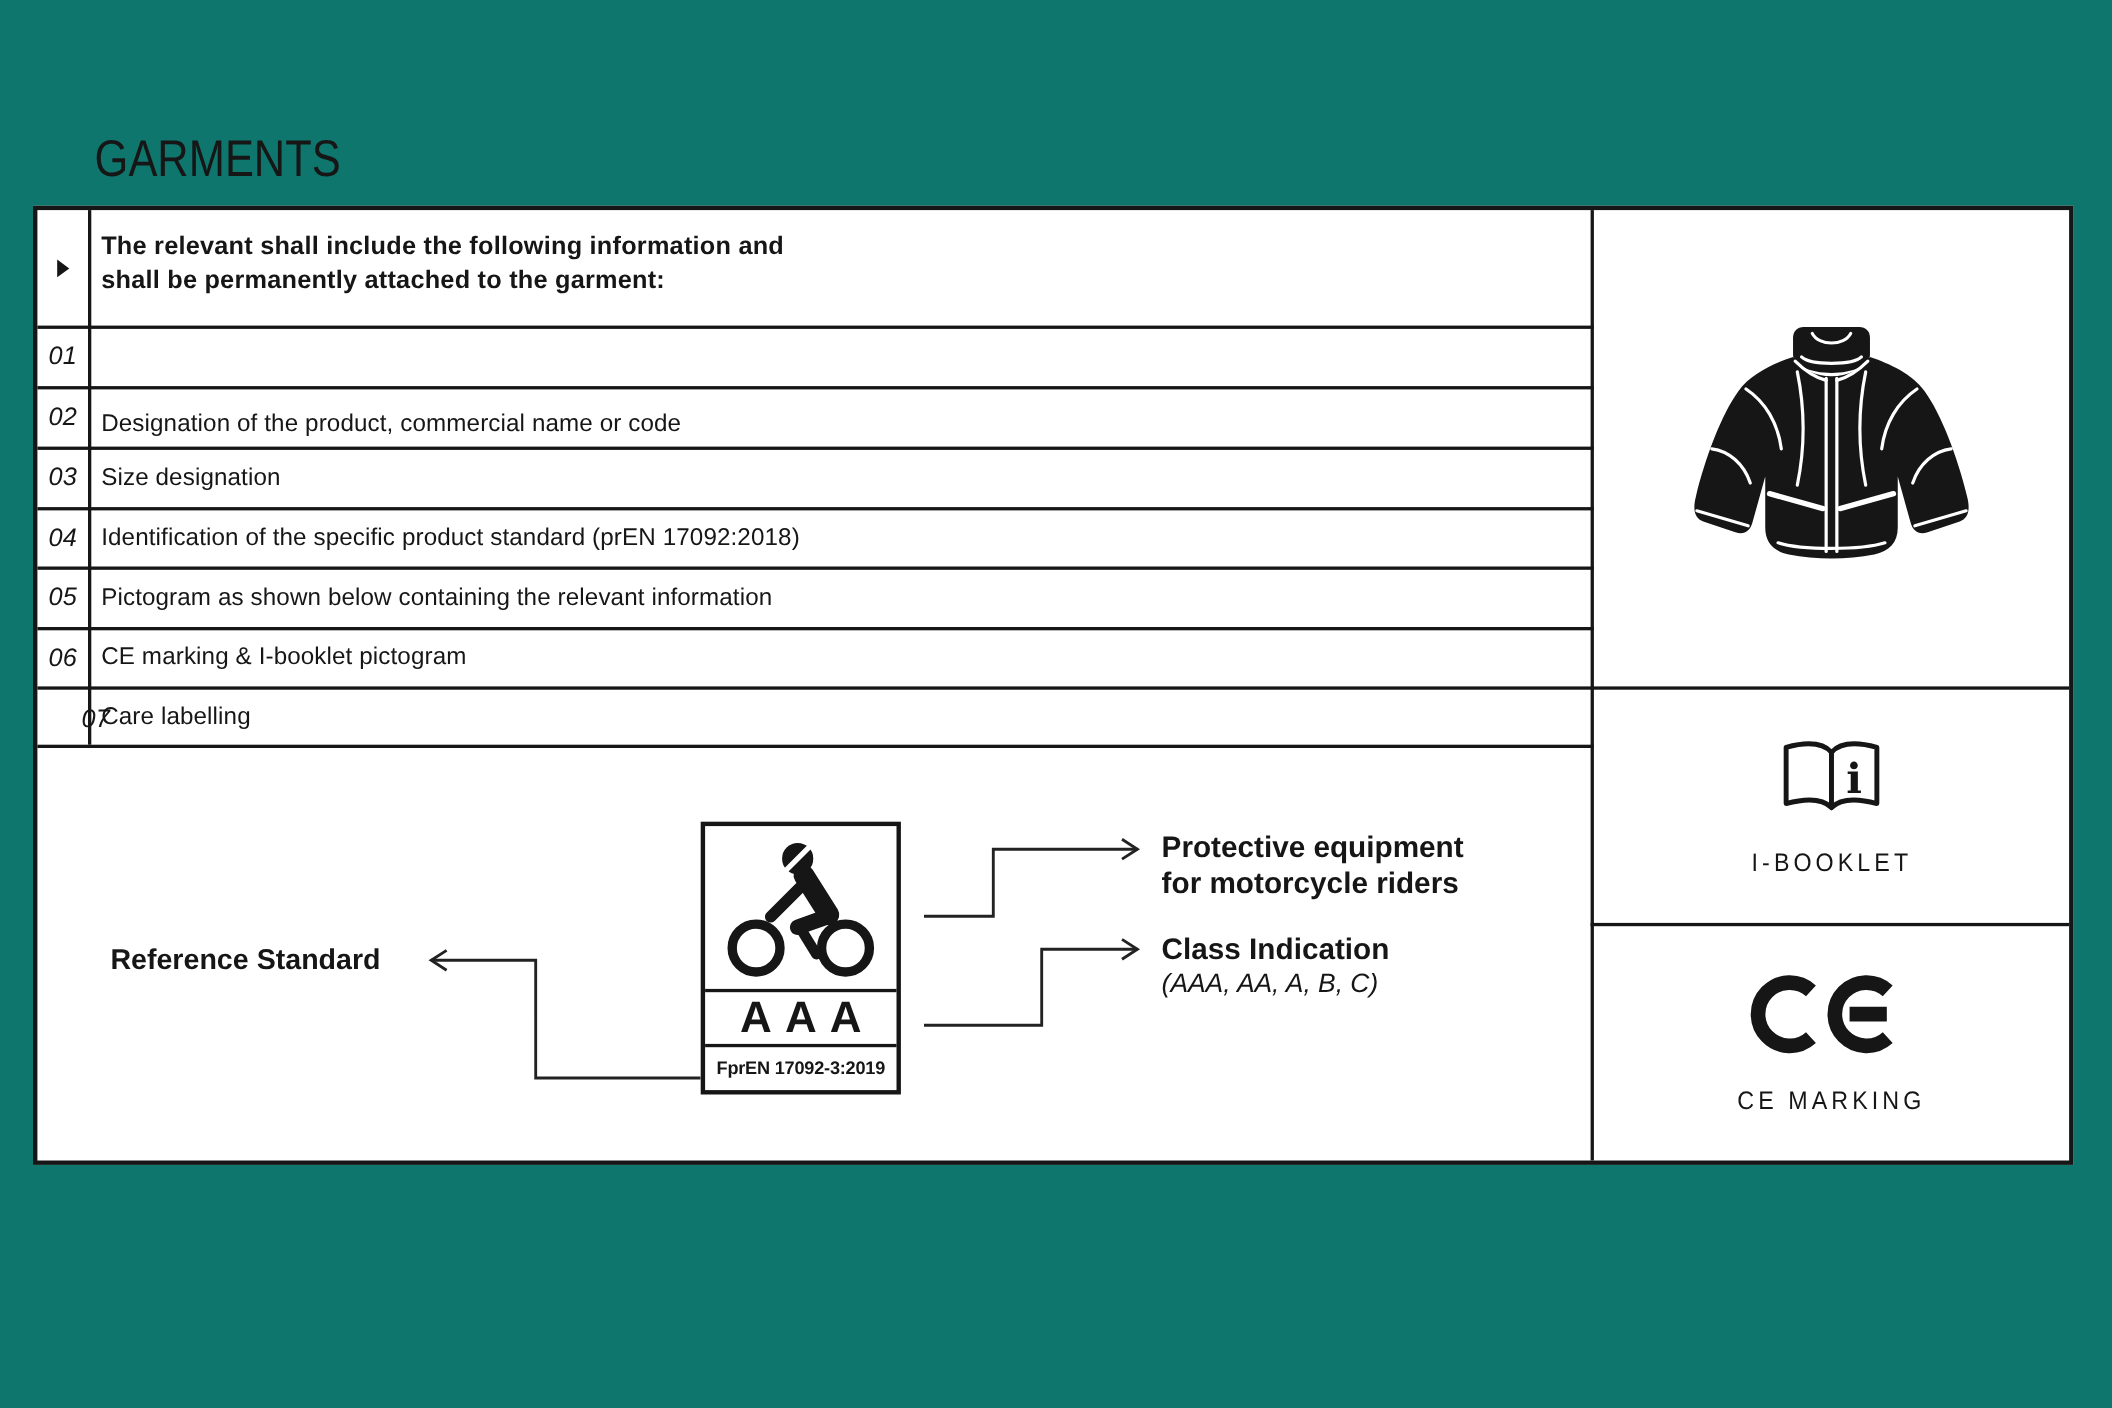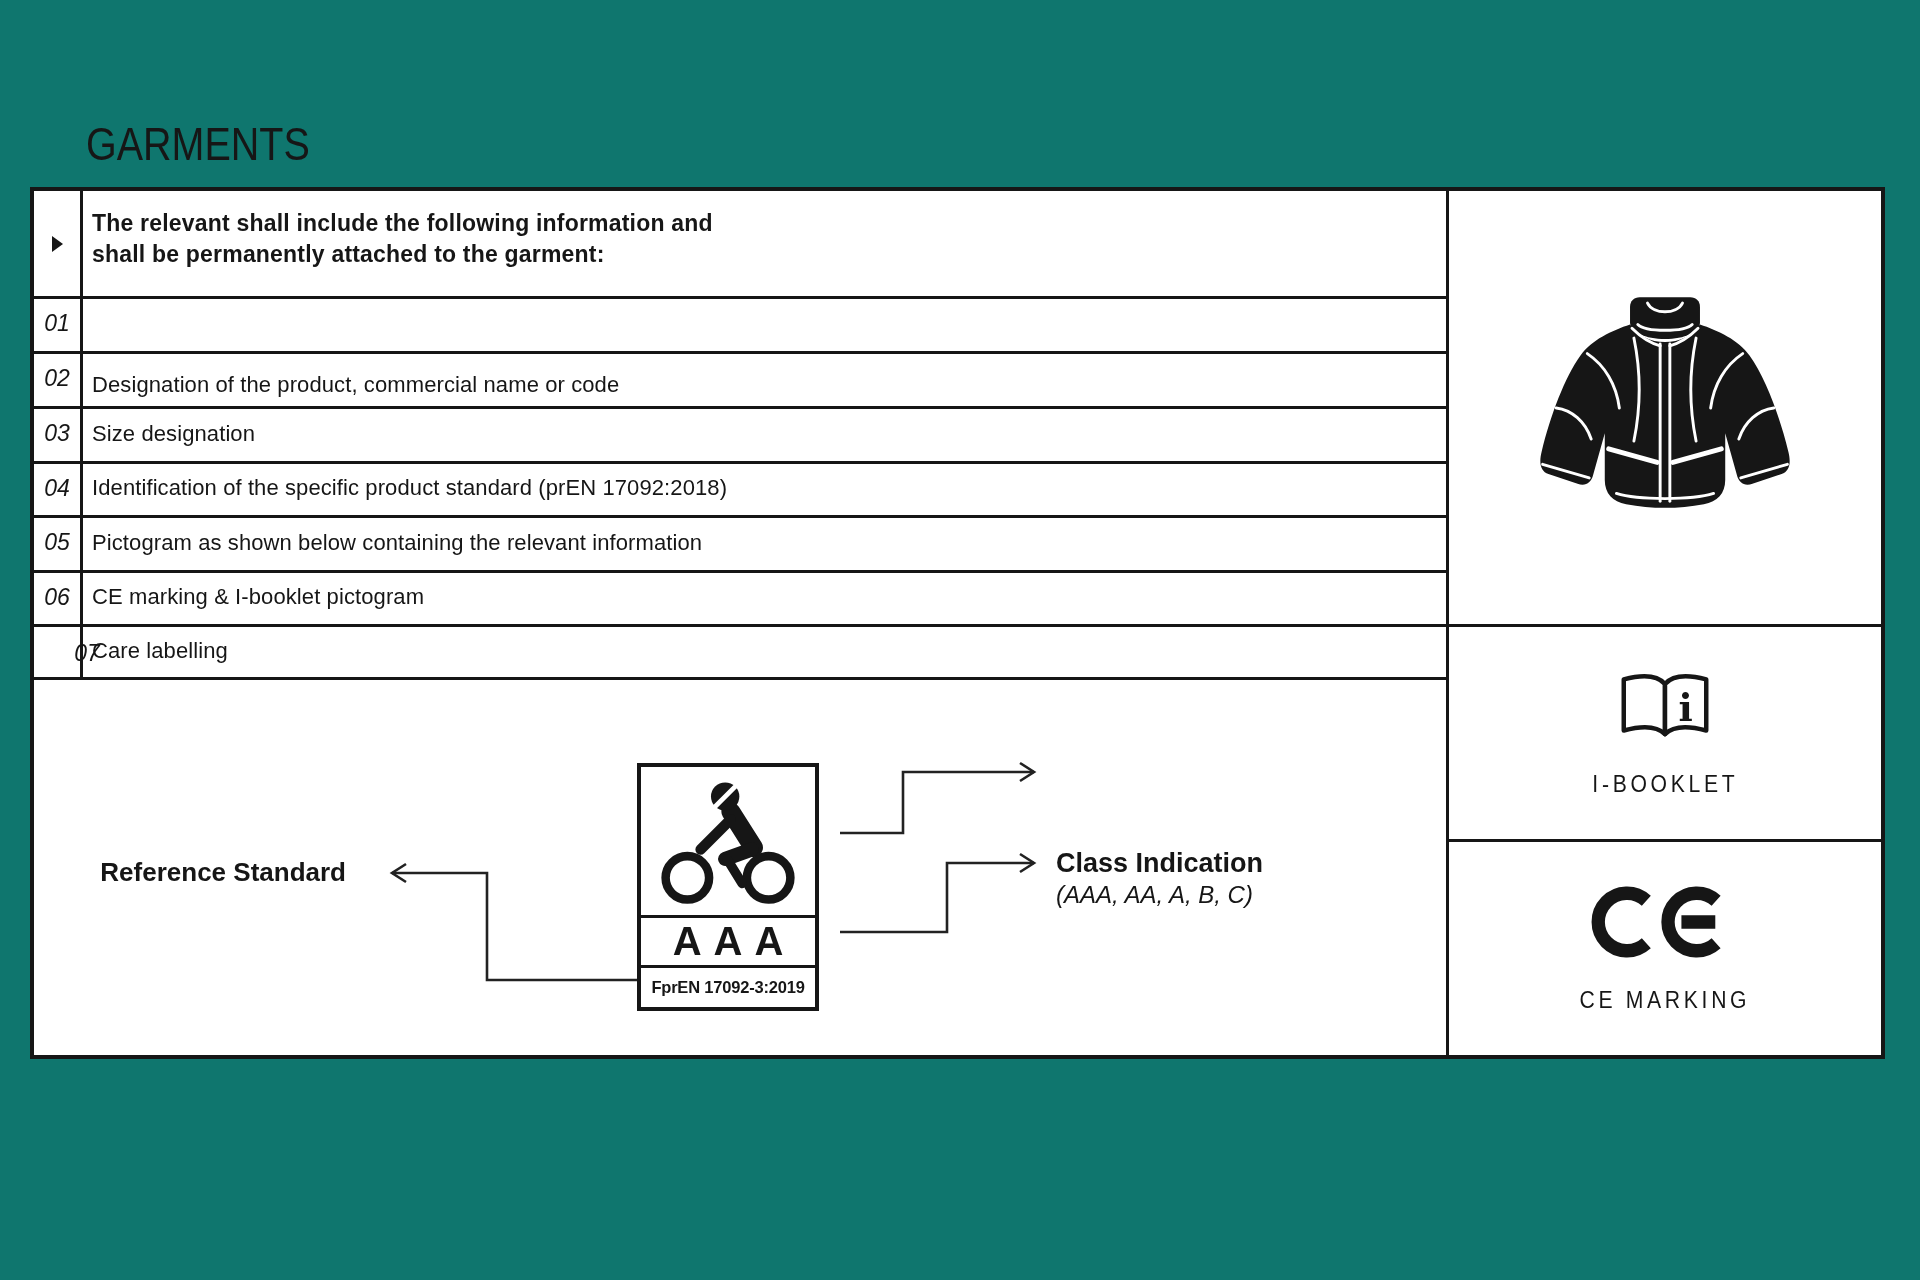--- a/index.html
+++ b/index.html
@@ -40,21 +40,21 @@
     font-size:22px;letter-spacing:0.1px;white-space:nowrap;
   }
   
   .diagram{position:absolute;left:0;top:486px;width:1412px;height:378px;}
   .arrows{position:absolute;left:0;top:0;}
   .ref-label{
     position:absolute;left:0;top:180px;width:312px;text-align:right;
     font-size:26px;font-weight:bold;white-space:nowrap;
   }
   .pictobox{
-    position:absolute;left:603px;top:86px;width:182px;height:248px;
+    position:absolute;left:603px;top:70px;width:182px;height:248px;
     border:4px solid #161616;background:#fff;box-sizing:border-box;
   }
   .rider-area{height:151px;display:flex;align-items:center;justify-content:center;
     border-bottom:3px solid #161616;box-sizing:border-box;}
   .aaa-band{height:50px;display:flex;align-items:center;justify-content:center;
     border-bottom:3px solid #161616;box-sizing:border-box;
     font-size:40px;font-weight:bold;letter-spacing:12px;text-indent:12px;}
   .std-band{height:38px;display:flex;align-items:center;justify-content:center;
     font-size:16.5px;font-weight:bold;letter-spacing:-0.2px;}
   .protective{
@@ -146,20 +146,24 @@
               <line x1="86" y1="92" x2="102" y2="118" stroke-width="10"></line>
             </g>
             <circle cx="84" cy="26" r="15" fill="#161616"></circle>
             <line x1="64" y1="46" x2="102" y2="8" stroke="#fff" stroke-width="5"></line>
           </svg>
         </div>
         <div class="aaa-band">AAA</div>
         <div class="std-band">FprEN 17092-3:2019</div>
       </div>
 
+      <div class="protective">
+        <div>Protective equipment</div>
+        <div>for motorcycle riders</div>
+      </div>
 
       <div class="classind">
         <div class="l1">Class Indication</div>
         <div class="l2">(AAA, AA, A, B, C)</div>
       </div>
     </div>
 
     <div class="cell cell-jacket">
       <svg width="272" height="230" viewBox="0 0 280 236">
         <path fill="#161616" d="M114,4 L166,4 C172,4 176,8 176,14 L176,30 C176,40 160,47 140,47 C120,47 104,40 104,30 L104,14 C104,8 108,4 114,4 Z"></path>

